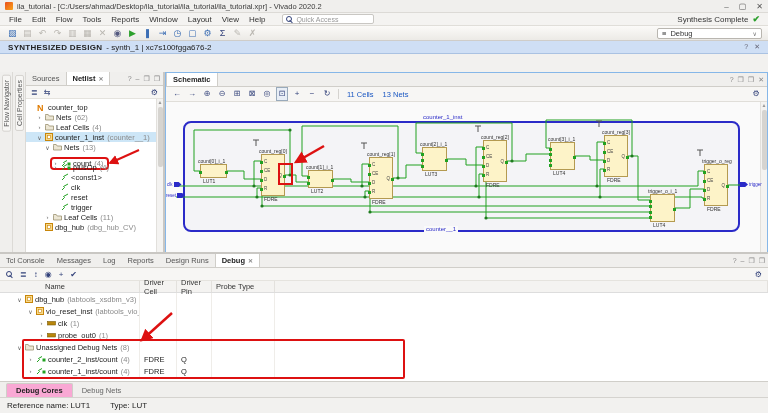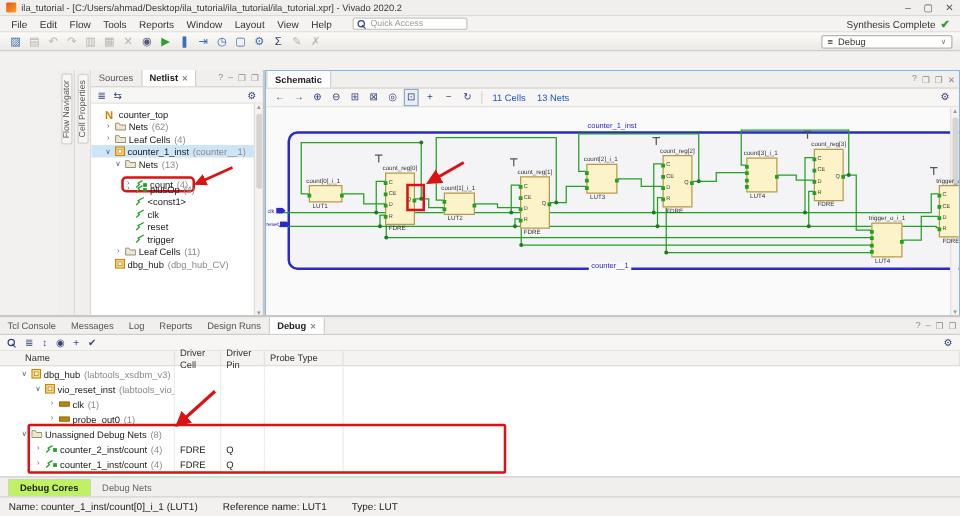--- a/index.html
+++ b/index.html
@@ -30,21 +30,21 @@
     display:flex;align-items:center;gap:4px;padding:0 4px;font-size:7.5px;color:#333;}
   .debug-select .caret{margin-left:auto;color:#777;font-size:6px;}
 
   
   .banner{height:13px;background:#cfdff5;border-bottom:1px solid #aac2e2;display:flex;align-items:center;
     padding:0 8px;font-size:8px;color:#222;gap:4px;}
   .banner .b-title{font-weight:bold;letter-spacing:.3px;}
   .banner .b-controls{margin-left:auto;color:#667;font-size:7px;display:flex;gap:6px;}
 
   
-  .main{position:absolute;top:56px;left:0;width:768px;height:198px;display:flex;padding-left:47px;}
+  .main{position:absolute;top:72px;left:0;width:768px;height:198px;display:flex;}
   .vstrip{width:13px;background:#f0efed;border-right:1px solid #dcdad6;overflow:hidden;}
   .vlabel{writing-mode:vertical-rl;transform:rotate(180deg);font-size:7px;color:#555;margin:3px auto 0 auto;
     display:block;background:#f7f6f4;border:1px solid #d5d3cf;padding:4px 0;border-radius:2px;}
 
   .panel-tabs{height:14px;background:#f0efed;border-bottom:1px solid #d0cec9;display:flex;align-items:stretch;
     font-size:7.5px;color:#555;flex:0 0 auto;}
   .ptab{padding:0 6px;display:flex;align-items:center;gap:3px;}
   .ptab.active{background:#fff;color:#222;font-weight:bold;border-left:1px solid #d0cec9;border-right:1px solid #d0cec9;}
   .tab-close{font-size:6px;color:#888;}
   .panel-controls{margin-left:auto;display:flex;gap:4px;align-items:center;font-size:7px;color:#888;padding-right:3px;}
@@ -93,21 +93,21 @@
   .dbg-toolbar .right{margin-left:auto;}
   .tbl-header{height:12px;background:#f4f3f1;border-bottom:1px solid #ddd;display:flex;font-size:7.5px;color:#333;flex:0 0 auto;}
   .tbl-header .hcell{border-right:1px solid #e3e1dd;display:flex;align-items:center;padding-left:4px;}
   .rows{position:relative;flex:0 0 84px;}
   .drow{height:12px;display:flex;font-size:7.5px;align-items:stretch;}
   .dcell{border-right:1px solid #efede9;display:flex;align-items:center;padding-left:4px;overflow:hidden;white-space:nowrap;}
   .dname{gap:2px;}
   .sub-tabs{margin-top:auto;height:16px;background:#f0efed;border-top:1px solid #d0cec9;display:flex;align-items:flex-end;
     padding-left:6px;font-size:7.5px;color:#666;flex:0 0 auto;}
   .stab{padding:2px 9px;}
-  .stab.active{background:#bef264;border:1px solid #d0cec9;border-bottom:none;font-weight:bold;color:#222;border-radius:2px 2px 0 0;text-align:right;}
+  .stab.active{background:#f9a8d4;border:1px solid #d0cec9;border-bottom:none;font-weight:bold;color:#222;border-radius:2px 2px 0 0;text-align:right;}
 
   .statusbar{position:absolute;top:397px;left:0;width:768px;height:16px;background:#f2f1ef;border-top:1px solid #d5d3cf;
     display:flex;align-items:center;gap:20px;padding:0 7px;font-size:8px;color:#222;}
 
   .redbox{position:absolute;border:2px solid #dd1111;border-radius:2px;z-index:5;pointer-events:none;}
   .mag{width:7px;height:7px;position:relative;display:inline-block;flex:0 0 auto;}
   .mag::before{content:"";position:absolute;width:4px;height:4px;border:1px solid #33427a;border-radius:50%;left:0;top:0;}
   .mag::after{content:"";position:absolute;width:4px;height:1px;background:#33427a;transform:rotate(45deg);left:3px;top:5px;}
   .gnd{stroke:#555;stroke-width:1;}
 </style>
@@ -168,20 +168,28 @@
         <span class="tb-icon" style="color: rgb(185, 182, 176);">✎</span>
         <span class="tb-icon" style="color: rgb(185, 182, 176);">✗</span>
       </span>
     <span class="debug-select">
       <span>≡</span>
       <span>Debug</span>
       <span class="caret">∨</span>
     </span>
   </div>
 
+  <div class="banner">
+    <span class="b-title">SYNTHESIZED DESIGN</span>
+    <span>- synth_1 | xc7s100fgga676-2</span>
+    <span class="b-controls">
+        <span>?</span>
+        <span>✕</span>
+      </span>
+  </div>
 
   <div class="main">
     <div class="vstrip">
       <span class="vlabel">Flow Navigator</span>
     </div>
     <div class="vstrip">
       <span class="vlabel">Cell Properties</span>
     </div>
 
     <div class="netlist">
@@ -611,21 +619,21 @@
     <div class="dbg-toolbar">
         <span class="mag"></span>
         <span>≣</span>
         <span>↕</span>
         <span>◉</span>
         <span>+</span>
         <span>✔</span>
         <span class="right">⚙</span>
       </div>
     <div class="tbl-header">
-        <span class="hcell" style="width: 140px; padding-left: 20px;">Name</span>
+        <span class="hcell" style="width: 140px; padding-left: 45px;">Name</span>
         <span class="hcell" style="width: 37px;">Driver Cell</span>
         <span class="hcell" style="width: 35px;">Driver Pin</span>
         <span class="hcell" style="width: 63px;">Probe Type</span>
         <span class="hcell" style="flex: 1 1 0%;"></span>
       </div>
     <div class="rows">
         <div class="drow">
           <span class="dcell dname" style="width: 140px; padding-left: 16px;">
             <span class="chev">∨</span>
             <span class="ticon">
@@ -751,17 +759,16 @@
         <defs>
           <marker id="arrD" markerWidth="6" markerHeight="6" refX="4" refY="2.5" orient="auto">
             <path d="M0,0 L5,2.5 L0,5 Z" fill="#dd1111"></path>
           </marker>
         </defs>
         <line x1="172" y1="59" x2="142" y2="86" stroke="#dd1111" stroke-width="2.5" marker-end="url(#arrD)"></line>
       </svg>
   </div>
 
   <div class="statusbar">
-    <span>Name: counter_1_inst/count[0]_i_1 (LUT1)</span>
     <span>Reference name: LUT1</span>
     <span>Type: LUT</span>
   </div>
 </div>
 
 </body></html>

